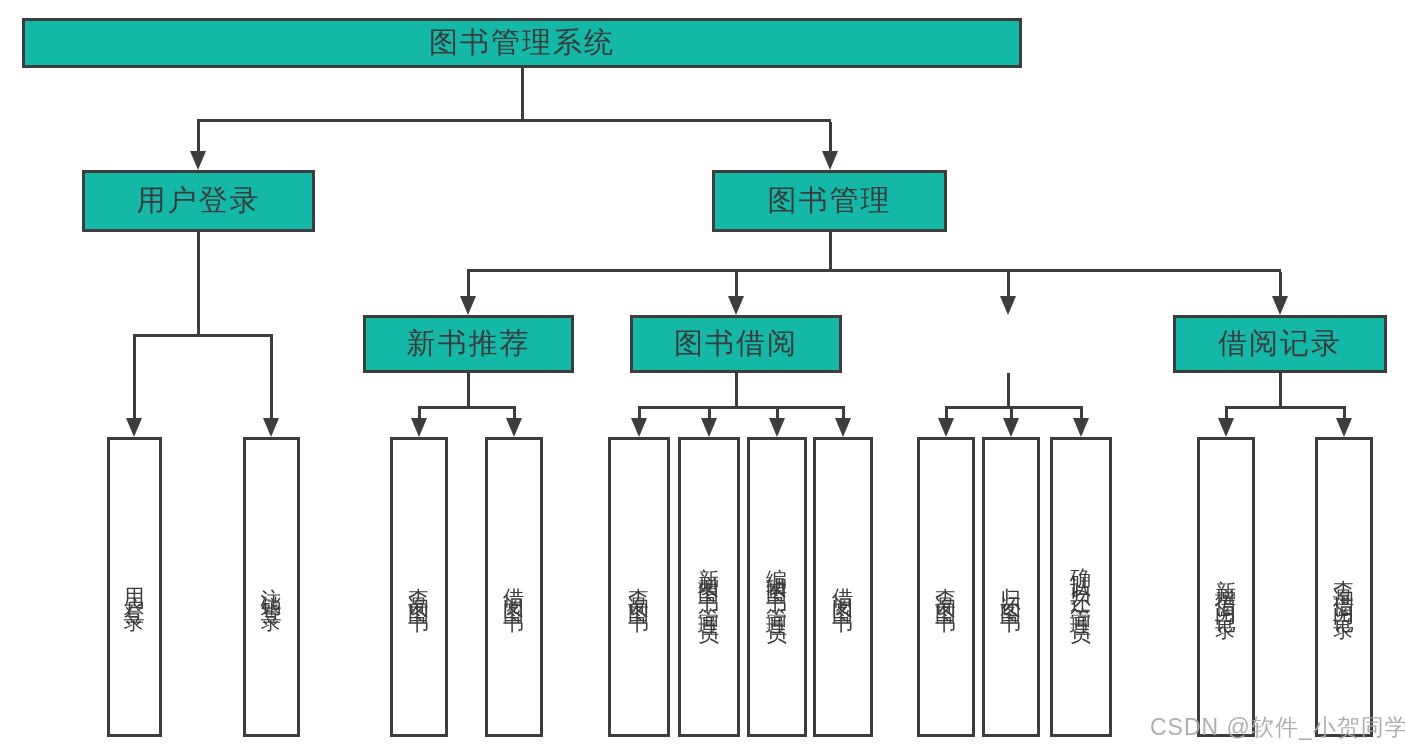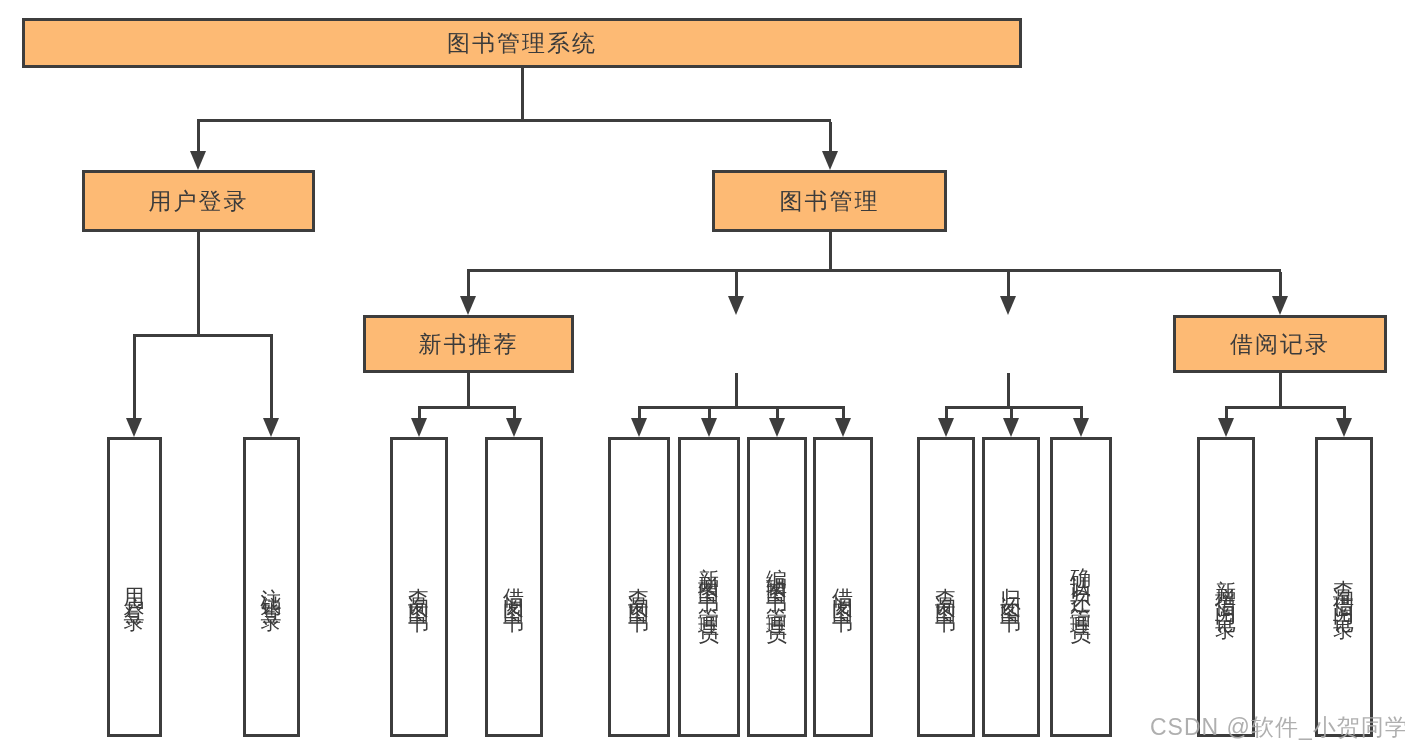--- a/index.html
+++ b/index.html
@@ -13,23 +13,23 @@
     position:relative;
     width:1405px;height:747px;
     background:var(--bg);
     font-family:"Liberation Sans","DejaVu Sans",sans-serif;
     overflow:hidden;
   }
   .node{
     position:absolute;
     box-sizing:border-box;
     border:3px solid var(--line);
-    background:#fdba74;
+    background:#14b8a6;
     display:flex;align-items:center;justify-content:center;
-    font-size:23px;color:var(--text);
+    font-size:29px;color:var(--text);
     letter-spacing:2px;
     z-index:2;
     font-family:Liberation Mono, monospace;
   }
   .leaf{
     position:absolute;
     top:437px;height:300px;
     box-sizing:border-box;
     border:3px solid var(--line);
     background:#fff;
@@ -69,20 +69,21 @@
 <div class="canvas">
 
   <div class="node" style="left:22px;top:18px;width:1000px;height:50px;">图书管理系统</div>
 
   <div class="node" style="left:82px;top:170px;width:233px;height:62px;">用户登录</div>
 
   <div class="node" style="left:363px;top:315px;width:211px;height:58px;">新书推荐</div>
 
   <div class="node" style="left:712px;top:170px;width:235px;height:62px;">图书管理</div>
 
+  <div class="node" style="left:630px;top:315px;width:212px;height:58px;">图书借阅</div>
 
 
   <div class="node" style="left:1173px;top:315px;width:214px;height:58px;">借阅记录</div>
 
   <div class="leaf" style="left:107px;width:55px;">
     <span class="vtext">用户登录</span>
   </div>
   <div class="leaf" style="left:243px;width:57px;">
     <span class="vtext">注销登录</span>
   </div>

